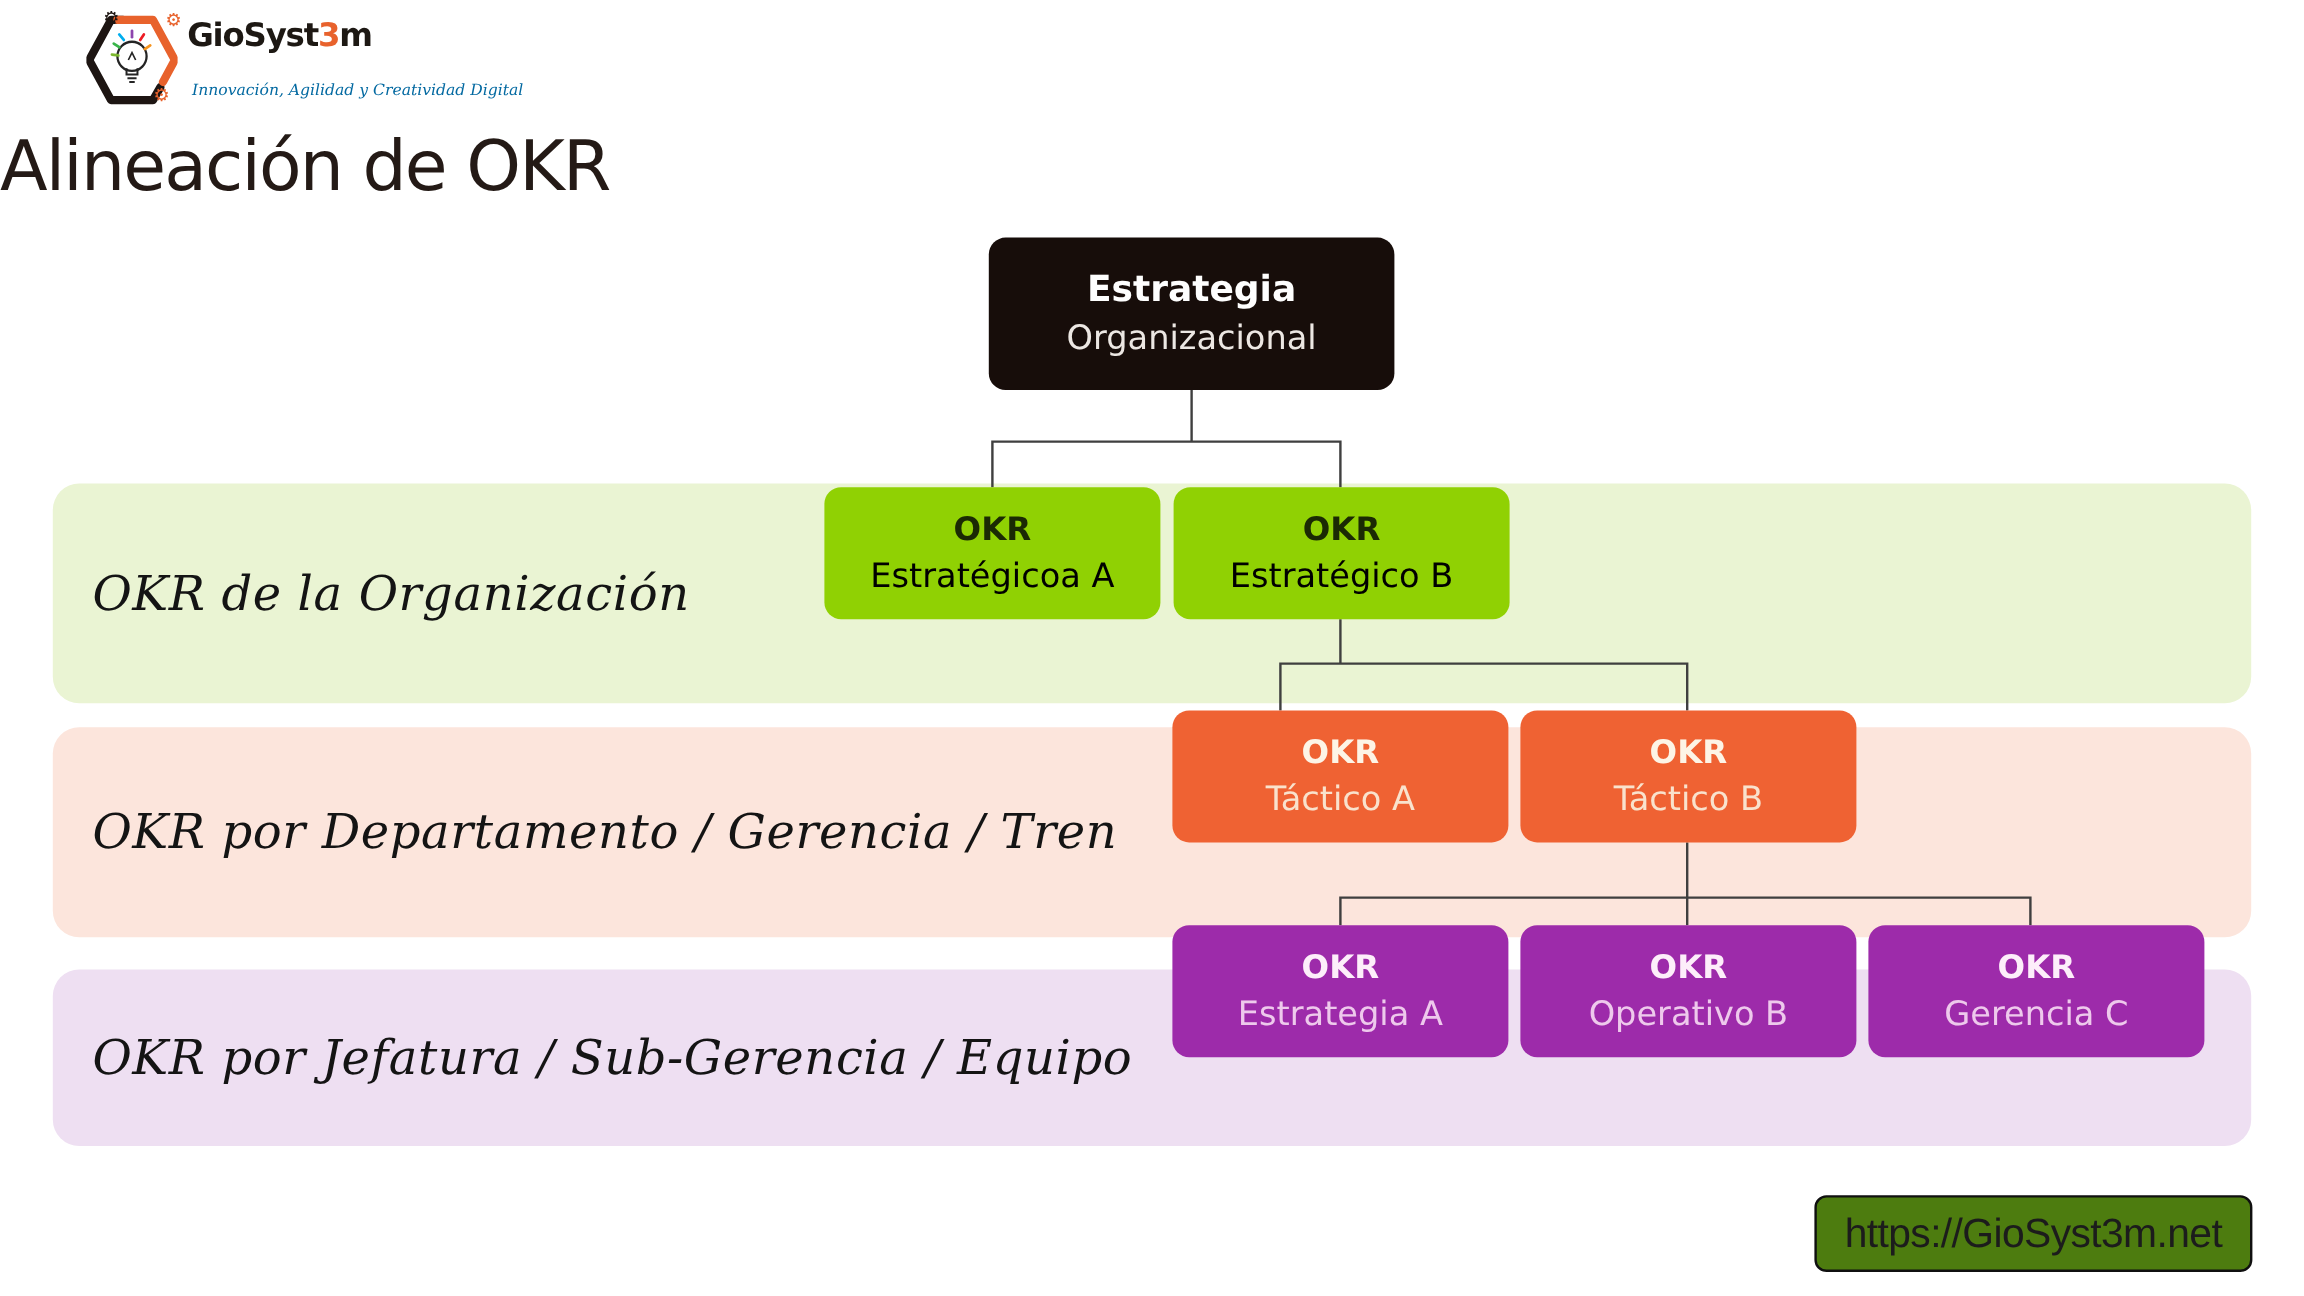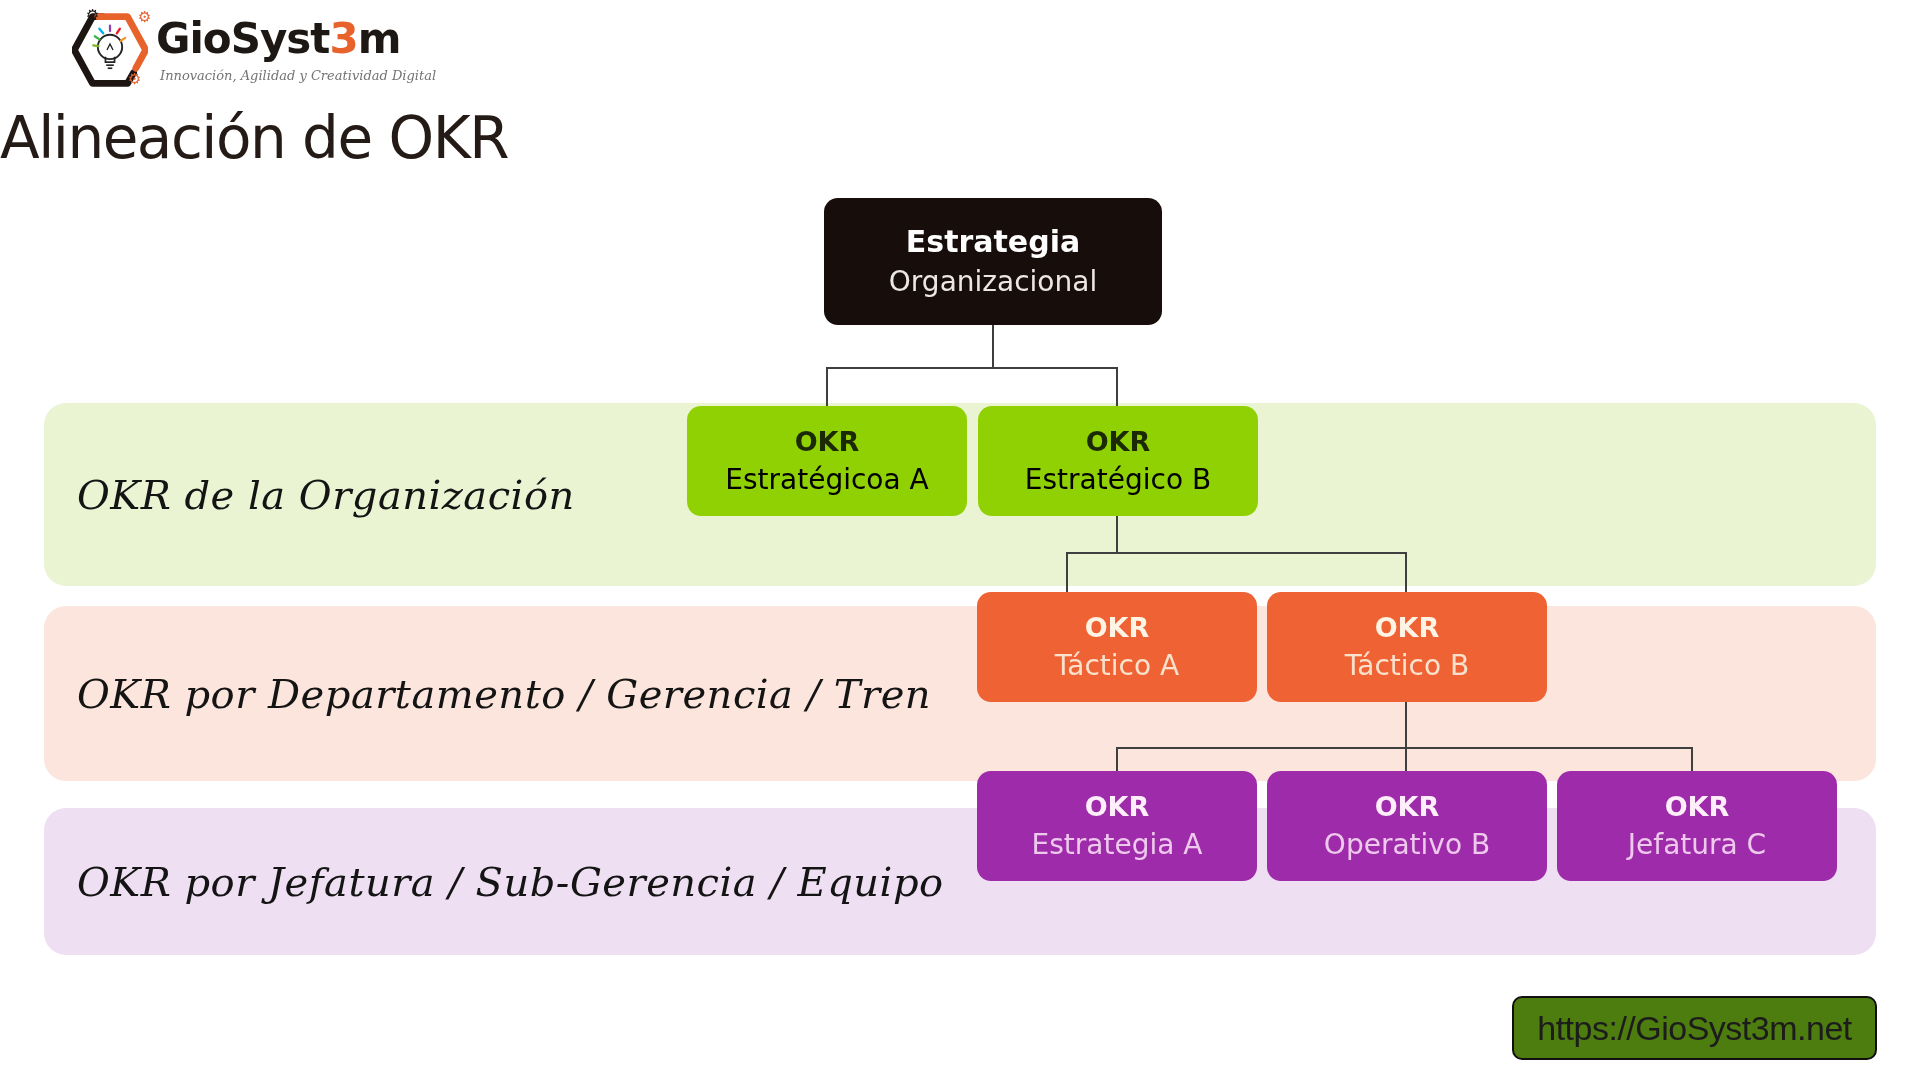--- a/index.html
+++ b/index.html
@@ -10,28 +10,28 @@
   }
 
   
   .logo{position:absolute;left:70px;top:6px;width:330px;height:90px;}
   .hex-wrap{position:absolute;left:2px;top:4px;width:76px;height:80px;}
   .gear{position:absolute;font-size:15px;color:#e8622c;line-height:1;}
   .gear.g1{left:14px;top:-2px;color:#1d1512;}
   .gear.g2{left:56px;top:62px;}
   .gear.g3{left:66px;top:0px;}
   .brand{
-    position:absolute;left:86px;top:8px;font-size:42px;font-weight:bold;
+    position:absolute;left:86px;top:8px;font-size:27px;font-weight:bold;
     color:#1d1813;letter-spacing:-1px;white-space:nowrap;
     font-family:"DejaVu Sans", sans-serif;
   }
   .brand .accent{color:#e8622c;}
   .tagline{
     position:absolute;left:90px;top:62px;font-size:13px;font-style:italic;
-    font-family:"DejaVu Serif", serif;color:#737373;white-space:nowrap;
+    font-family:"DejaVu Serif", serif;color:#0369a1;white-space:nowrap;
   }
 
   
   .page-title{
     position:absolute;left:0;top:104px;width:100%;text-align:left;
     font-size:58px;font-weight:400;color:#241a16;letter-spacing:-1.5px;
   }
 
   
   .band{position:absolute;left:44px;width:1832px;border-radius:22px;margin-top:48px;}
@@ -165,16 +165,16 @@
 <div class="node violet p-a">
   <div class="t">OKR</div>
   <div class="s">Estrategia A</div>
 </div>
 <div class="node violet p-b">
   <div class="t">OKR</div>
   <div class="s">Operativo B</div>
 </div>
 <div class="node violet p-c">
   <div class="t">OKR</div>
-  <div class="s">Jefatura C</div>
+  <div class="s">Gerencia C</div>
 </div>
 
 <div class="url-box">https://GioSyst3m.net</div>
 
 </body></html>

